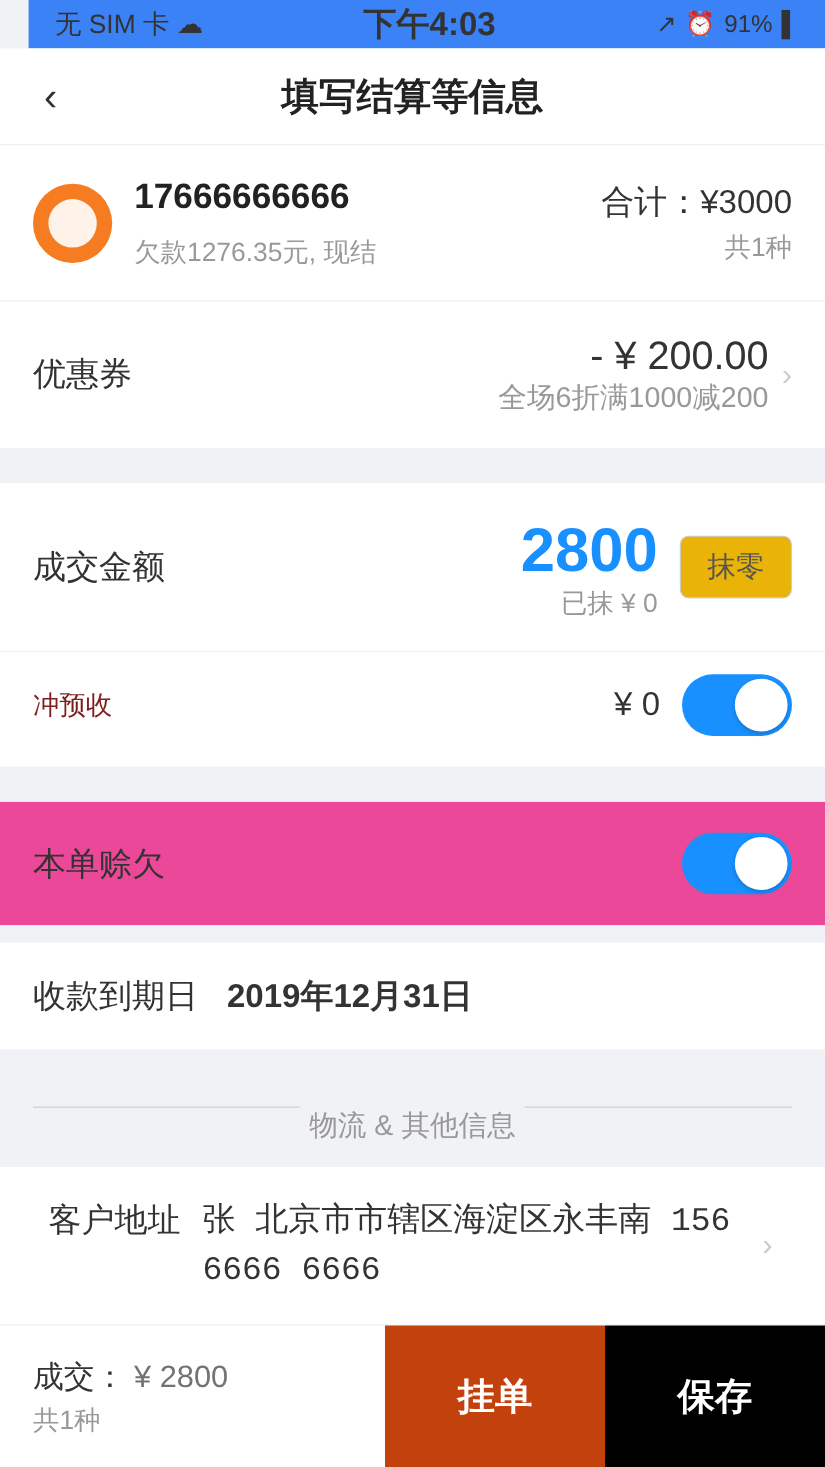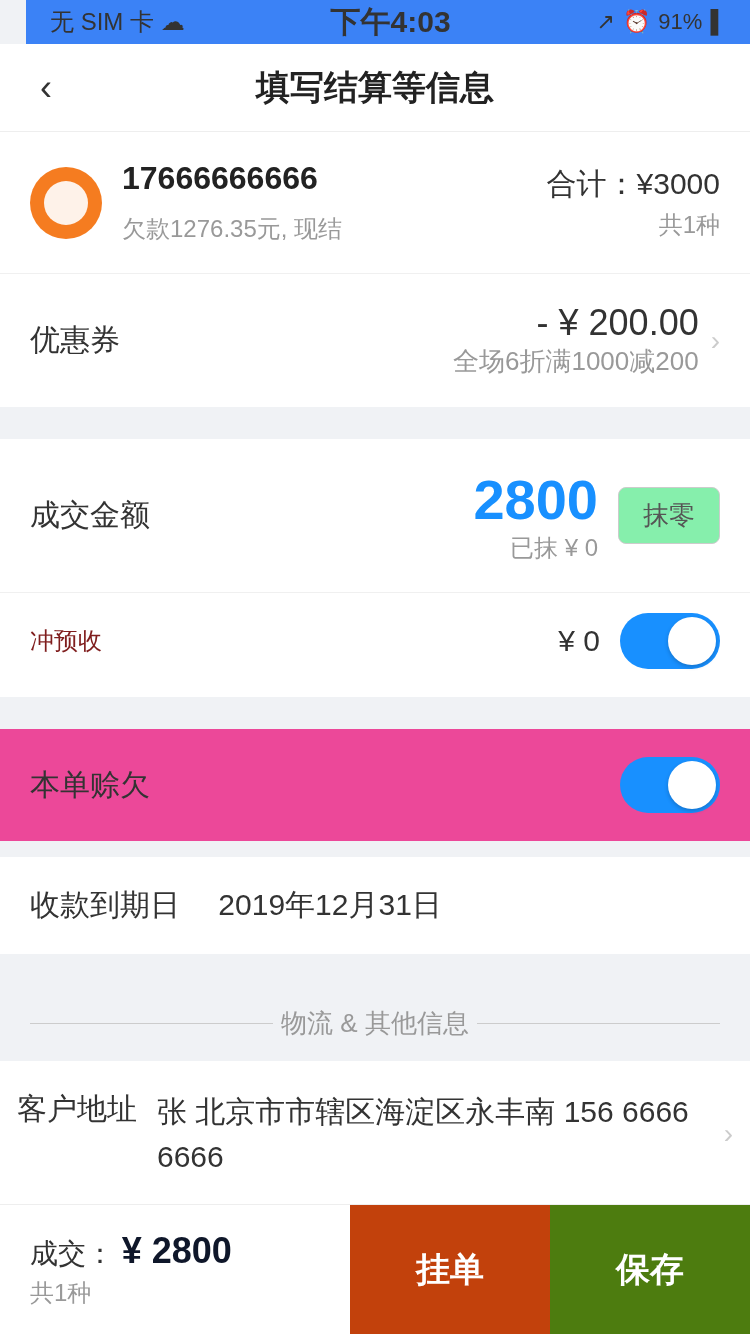--- a/index.html
+++ b/index.html
@@ -129,21 +129,21 @@
     .amount-label { font-size: 30px; color: #333; }
     .amount-right { display: flex; align-items: center; gap: 20px; }
     .amount-value { font-size: 56px; color: #1890ff; font-weight: 600; }
     .amount-sub { font-size: 24px; color: #999; text-align: right; }
     .round-btn {
       border: 1px solid #ccc;
       border-radius: 8px;
       padding: 10px 24px;
       font-size: 26px;
       color: #555;
-      background: #86efac;
+      background: #eab308;
       cursor: pointer;
     }
 
     
     .toggle {
       width: 100px;
       height: 56px;
       border-radius: 28px;
       background: #1890ff;
       position: relative;
@@ -192,73 +192,73 @@
       padding: 28px 30px;
       font-size: 30px;
       color: #333;
     }
 
     
     .logistics-header {
       background: #f0f2f5;
       padding: 20px 30px;
       display: flex;
-      align-items: center;
       justify-content: center;
       gap: 8px;
     }
     .logistics-line { flex: 1; height: 1px; background: #ccc; }
     .logistics-text { font-size: 26px; color: #999; }
 
     
     .address-section {
       background: #fff;
       margin-bottom: 16px;
     }
     .address-row {
       display: flex;
       align-items: flex-start;
       justify-content: flex-start;
-      padding: 28px 17px;
+      padding: 28px 44px;
+      font-family: Liberation Mono, monospace;
     }
     .address-label { font-size: 30px; color: #333; min-width: 120px; }
     .address-content { flex: 1; font-size: 30px; color: #333; line-height: 1.5; margin: 0 20px; }
     .address-chevron { color: #ccc; font-size: 28px; align-self: center; }
 
     
     .bottom-bar {
       position: fixed;
       bottom: 0;
       width: 750px;
       height: 130px;
       background: #fff;
       display: flex;
       align-items: center;
       border-top: 1px solid #eee;
     }
     .bottom-info {
       flex: 1;
       padding: 0 30px;
     }
-    .bottom-amount { font-size: 36px; font-weight: 700; color: #0f172a; }
+    .bottom-amount { font-size: 28px; font-weight: 400; color: #737373; }
     .bottom-amount-label { font-size: 28px; color: #333; }
     .bottom-count { font-size: 24px; color: #999; margin-top: 4px; }
     .bottom-btn {
       height: 130px;
       width: 200px;
       display: flex;
       align-items: center;
       justify-content: center;
       font-size: 34px;
       font-weight: 600;
       cursor: pointer;
       color: #fff;
     }
     .btn-hang { background: #c2410c; }
-    .btn-save { background: #4d7c0f; }
+    .btn-save { background: #000000; }
   </style>
 </head>
 <body>
 
 <div class="status-bar">
   <div class="status-left">
     <span>无 SIM 卡 ☁</span>
   </div>
   <div class="status-time">下午4:03</div>
   <div class="status-right">
@@ -332,21 +332,21 @@
 
   <div class="divider-section"></div>
 
   <div class="debt-section">
     <span class="row-label">本单赊欠</span>
     <div class="toggle"></div>
   </div>
 
   <div class="due-date-section">
     <span>收款到期日</span>
-    <span style="margin-left:30px;">2019年12月31日</span>
+    <span style="margin-left:18px;font-weight:bold;">2019年12月31日</span>
   </div>
 
   <div class="divider-section"></div>
 
   <div class="logistics-header">
     <div class="logistics-line"></div>
     <span class="logistics-text">物流 &amp; 其他信息</span>
     <div class="logistics-line"></div>
   </div>
 

